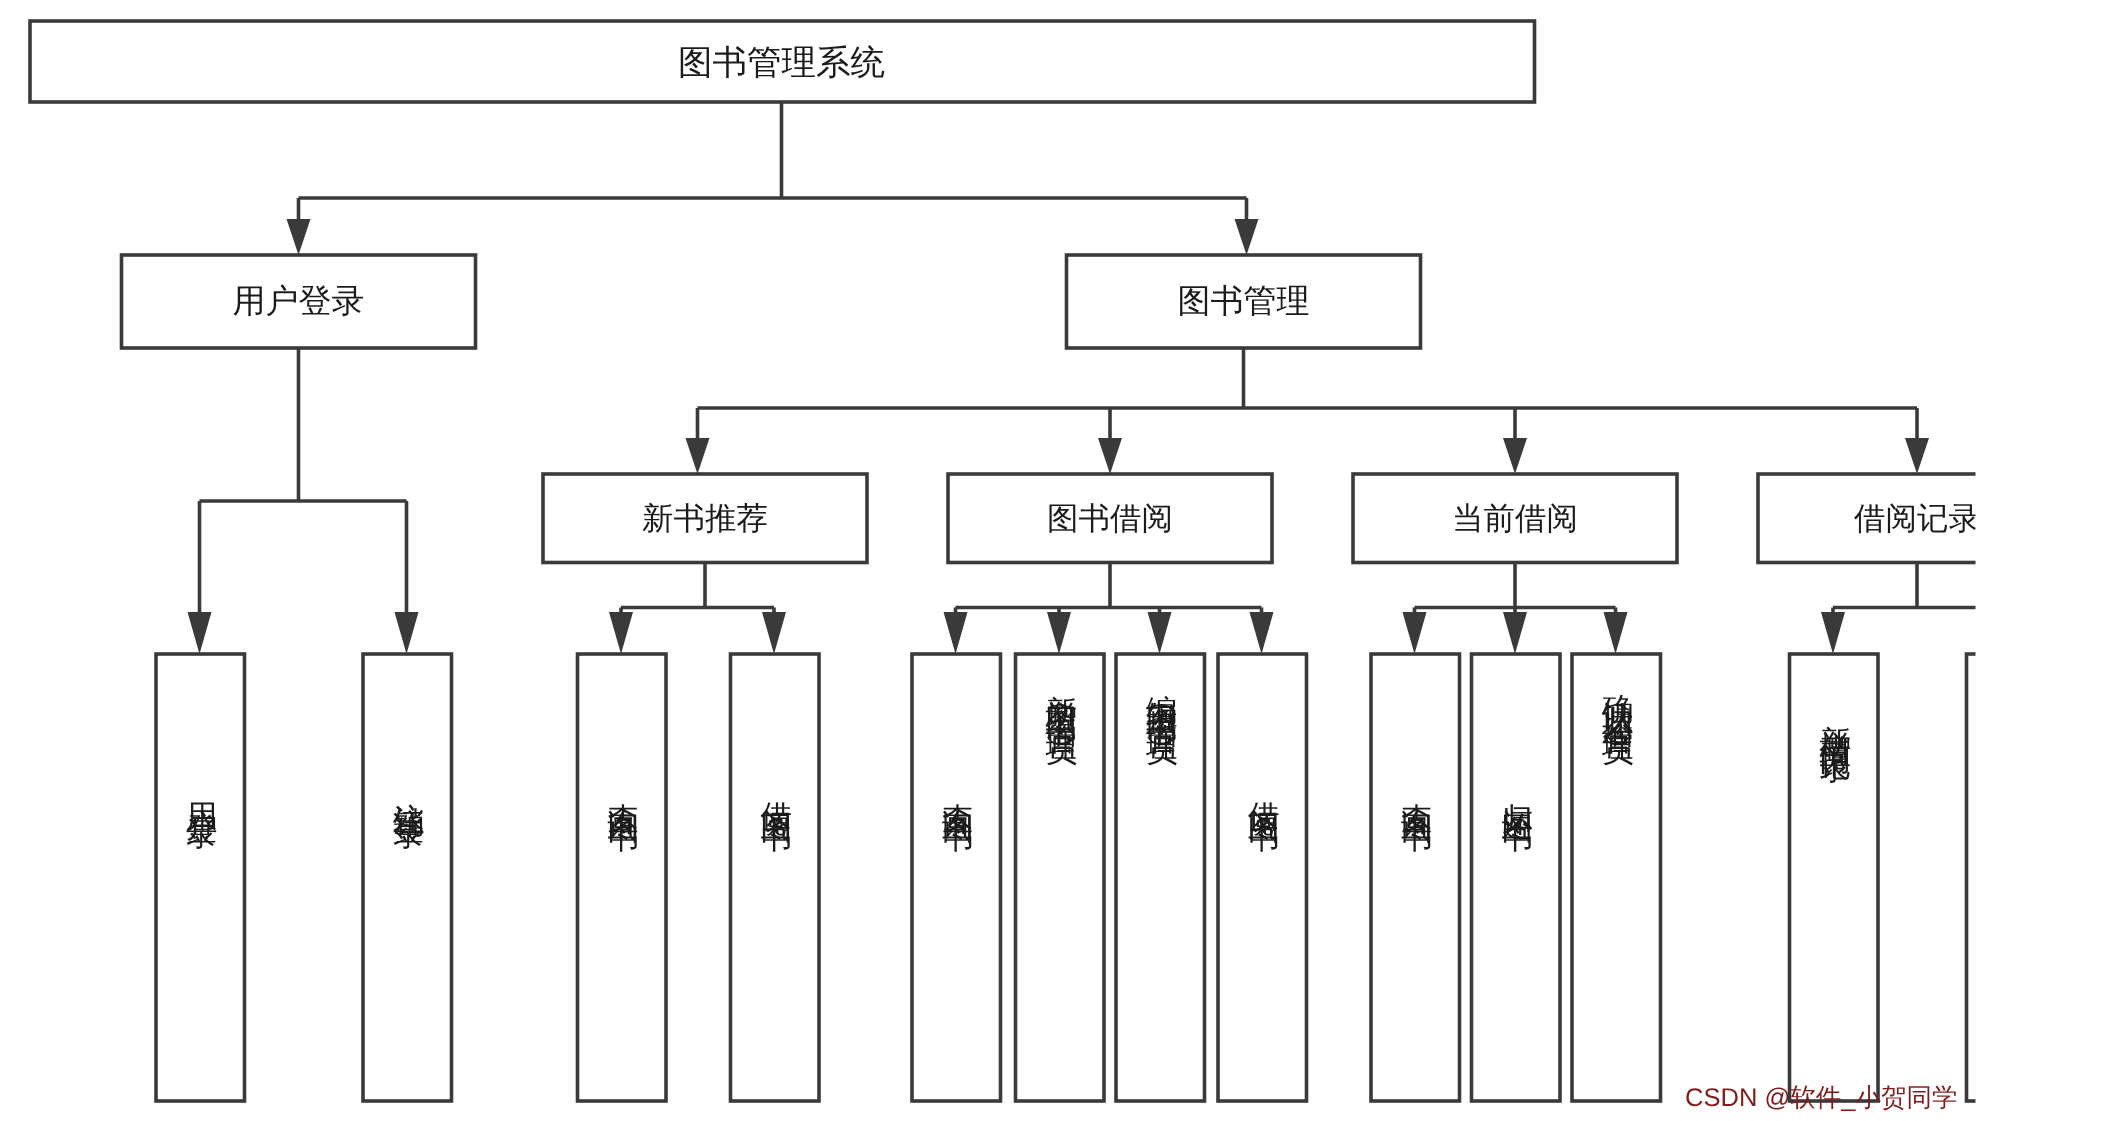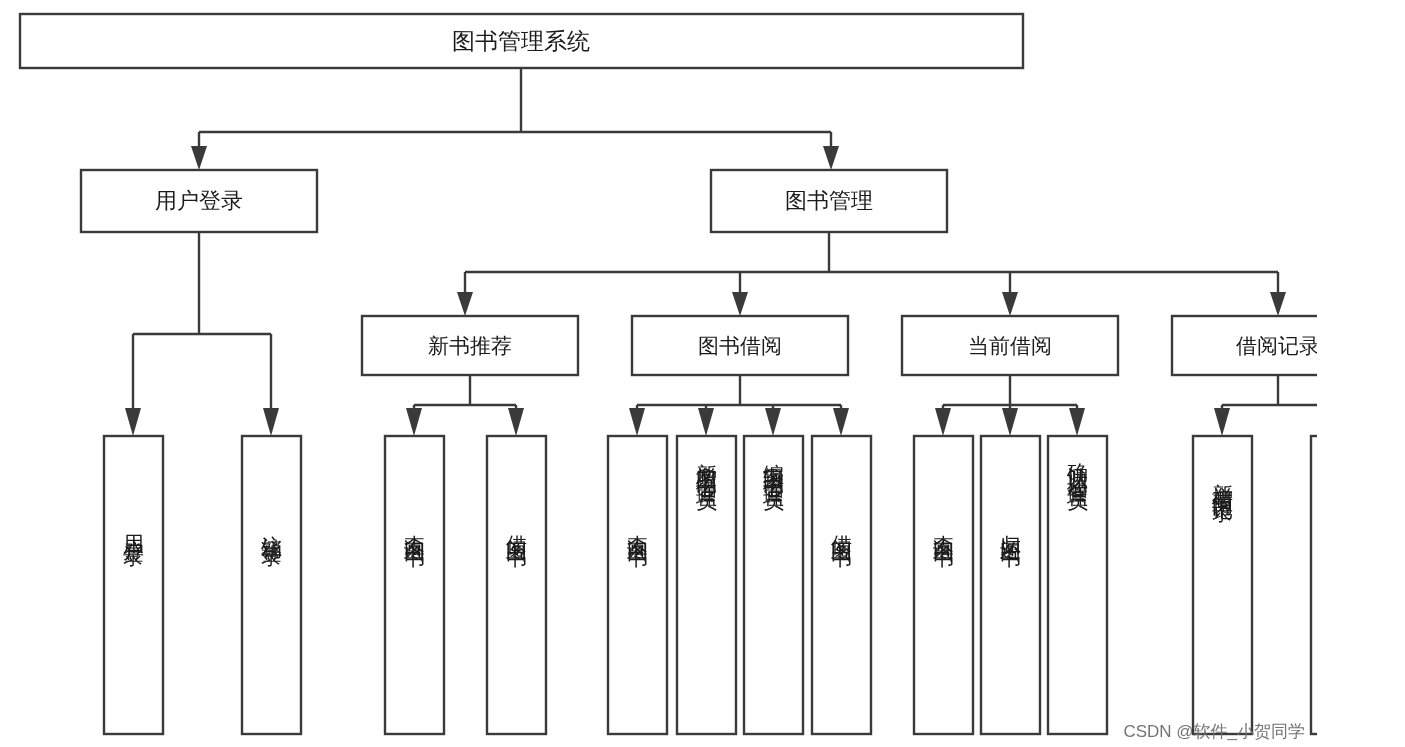--- a/index.html
+++ b/index.html
@@ -60,21 +60,21 @@
     text-orientation: upright;
     letter-spacing: 4px;
     text-align: left;
   }
   .watermark {
     position: absolute;
     right: 12px;
     bottom: 4px;
     font-family: "Liberation Sans", "DejaVu Sans", sans-serif;
     font-size: 17px;
-    color: #737373;
+    color: #7f1d1d;
     white-space: nowrap;
   }
 </style>
 </head>
 <body>
 
 <div id="stage">
 
   <svg class="diagram" viewBox="0 0 1405 747">
 

